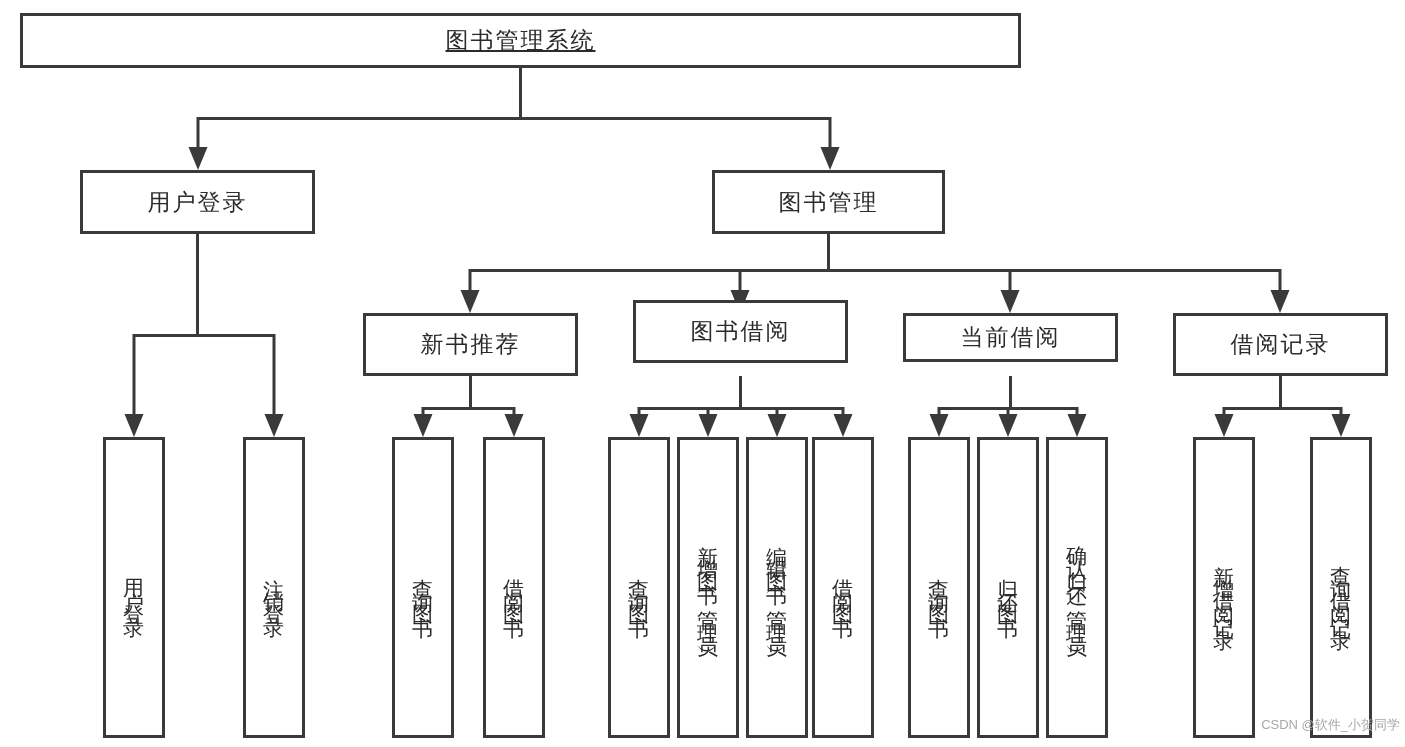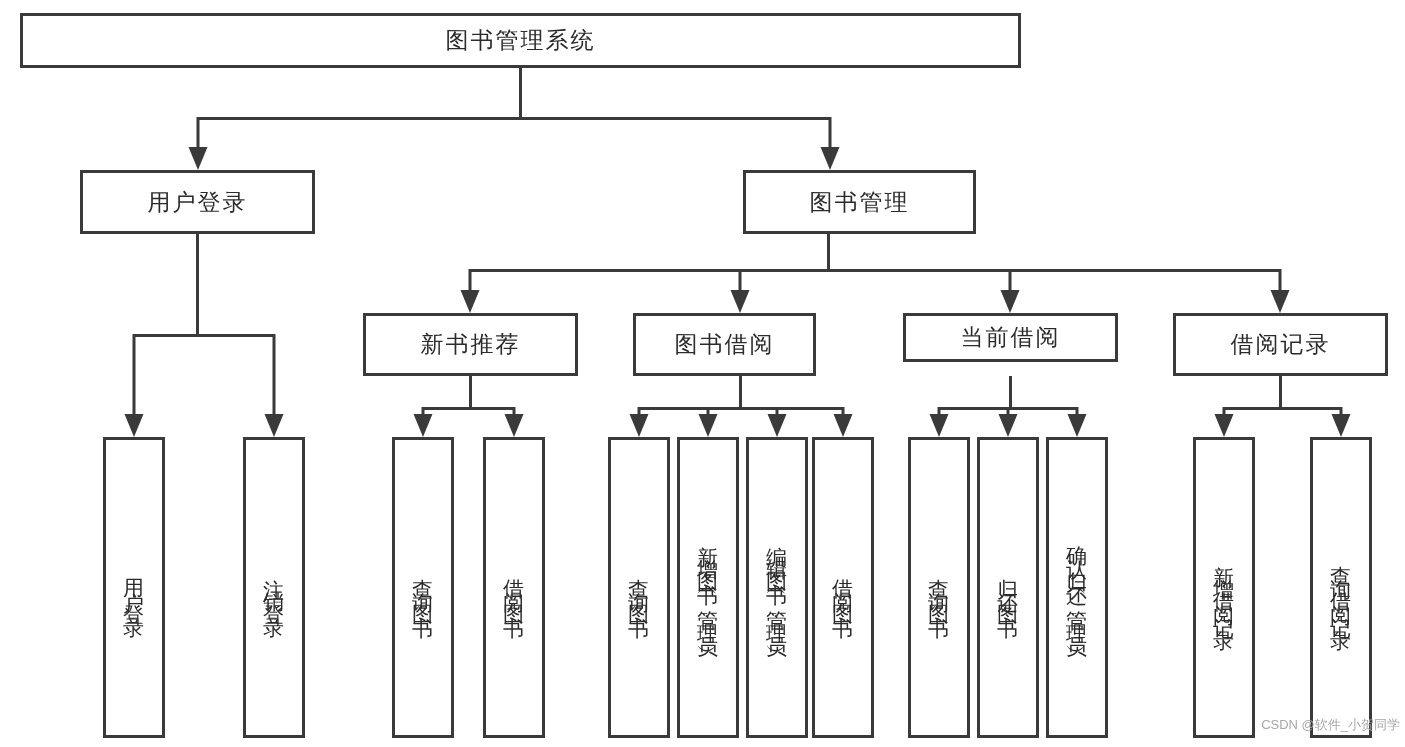--- a/index.html
+++ b/index.html
@@ -86,35 +86,35 @@
       <polygon points="767.5,414 786.5,414 777,437"></polygon>
       <polygon points="833.5,414 852.5,414 843,437"></polygon>
       <polygon points="929.5,414 948.5,414 939,437"></polygon>
       <polygon points="998.5,414 1017.5,414 1008,437"></polygon>
       <polygon points="1067.5,414 1086.5,414 1077,437"></polygon>
       <polygon points="1214.5,414 1233.5,414 1224,437"></polygon>
       <polygon points="1331.5,414 1350.5,414 1341,437"></polygon>
     </g>
   </svg>
 
-  <div class="box h-label" style="left:20px; top:13px; width:1001px; height:55px;">
+  <div class="box h-label" style="left:20px; top:13px; width:1001px; height:55px;text-decoration:underline;">
     <span>图书管理系统</span>
   </div>
 
   <div class="box h-label" style="left:80px; top:170px; width:235px; height:64px;">
     <span>用户登录</span>
   </div>
-  <div class="box h-label" style="left:712px; top:170px; width:233px; height:64px;margin-left:31px;">
+  <div class="box h-label" style="left:712px; top:170px; width:233px; height:64px;">
     <span>图书管理</span>
   </div>
 
   <div class="box h-label" style="left:363px; top:313px; width:215px; height:63px;">
     <span>新书推荐</span>
   </div>
-  <div class="box h-label" style="left:633px; top:313px; width:183px; height:63px;">
+  <div class="box h-label" style="left:633px; top:300px; width:215px; height:63px;">
     <span>图书借阅</span>
   </div>
   <div class="box h-label" style="left:903px; top:313px; width:215px; height:49px;">
     <span>当前借阅</span>
   </div>
   <div class="box h-label" style="left:1173px; top:313px; width:215px; height:63px;">
     <span>借阅记录</span>
   </div>
 
   <div class="box leaf" style="left:103px; top:437px; width:62px; height:301px;">

